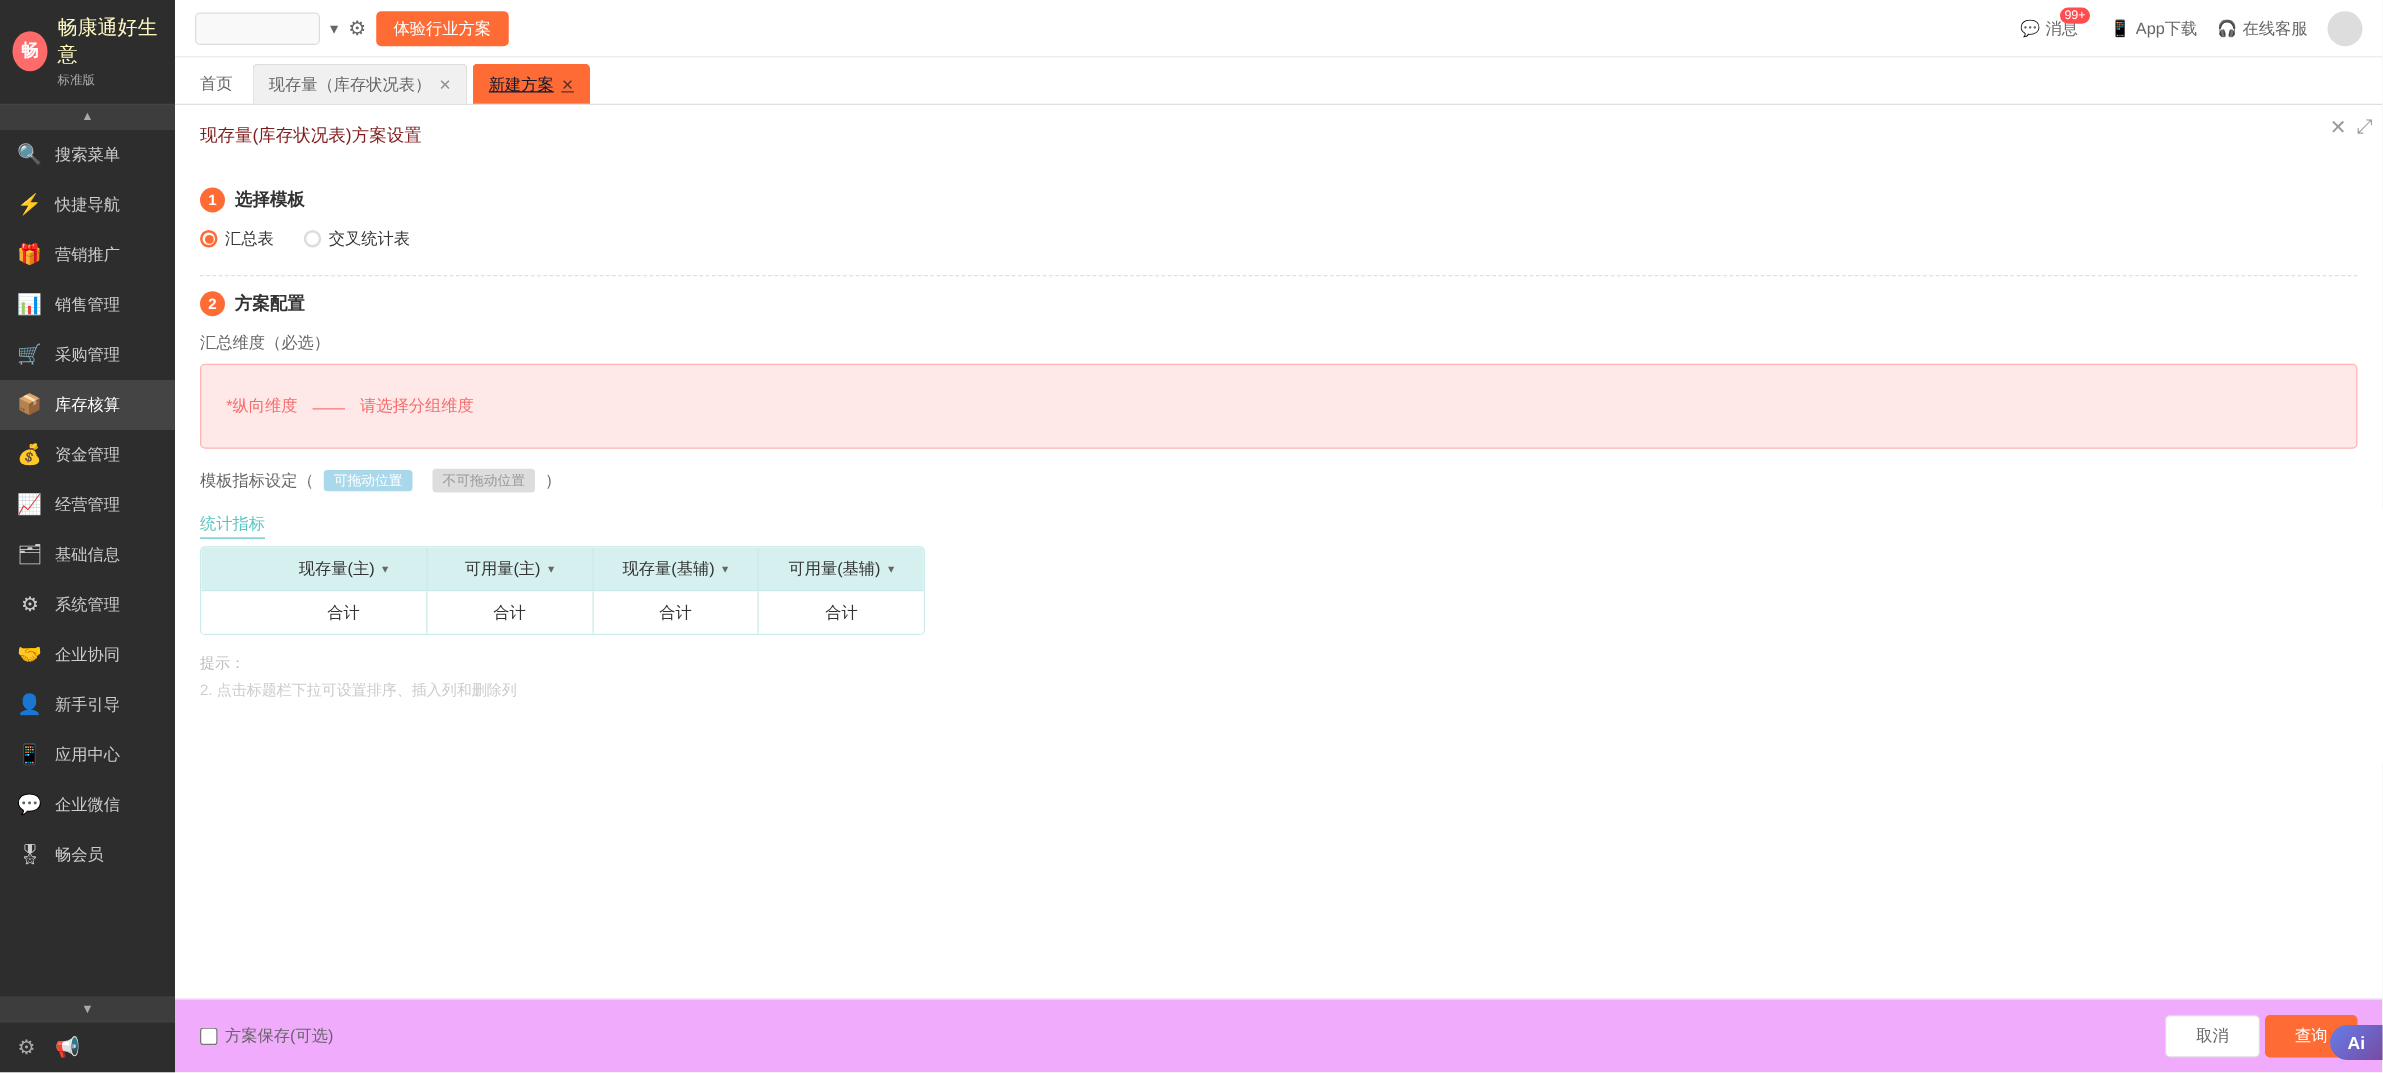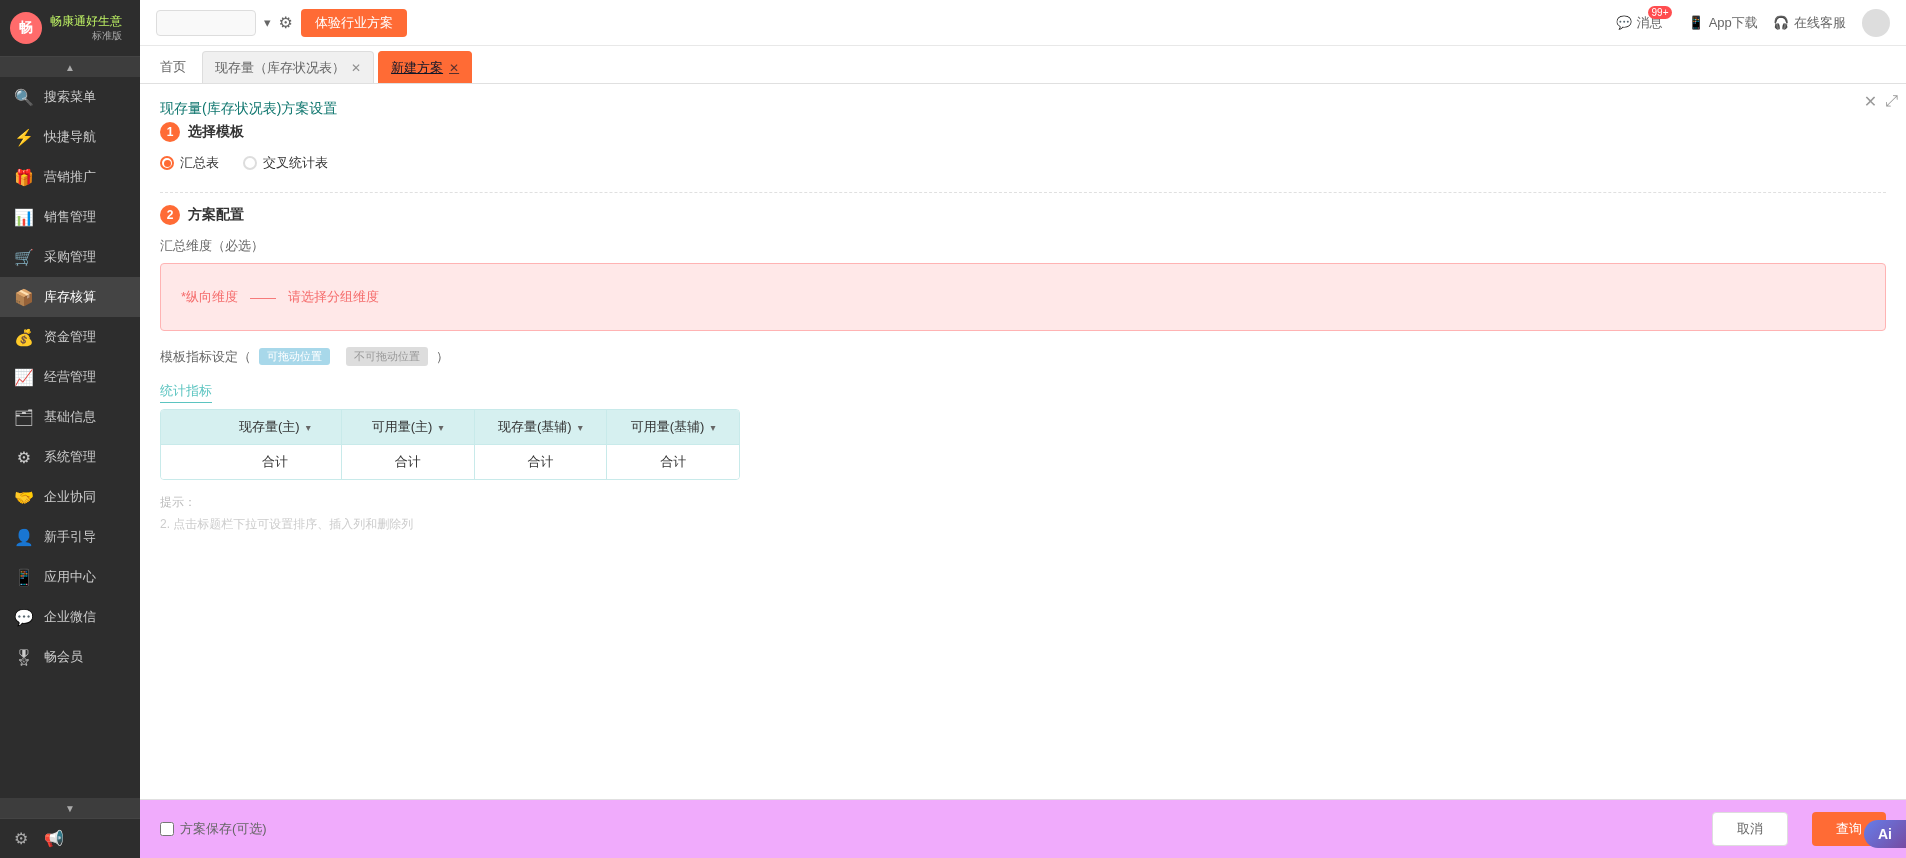--- a/index.html
+++ b/index.html
@@ -22,22 +22,22 @@
       gap: 8px;
       border-bottom: 1px solid #444;
     }
     .sidebar-logo-icon {
       width: 32px; height: 32px;
       background: #ff6b6b;
       border-radius: 50%;
       display: flex; align-items: center; justify-content: center;
       color: white; font-weight: bold; font-size: 14px;
     }
-    .sidebar-logo-text { font-size: 12px; color: #bef264; line-height: 1.4; }
-    .sidebar-logo-sub { font-size: 10px; color: #aaa; text-align: right; }
+    .sidebar-logo-text { font-size: 16px; color: #fef9c3; line-height: 1.4; }
+    .sidebar-logo-sub { font-size: 10px; color: #aaa; }
     .sidebar-nav { flex: 1; overflow-y: auto; }
     .sidebar-item {
       display: flex; align-items: center; gap: 10px;
       padding: 10px 14px;
       cursor: pointer;
       color: #ccc;
       font-size: 13px;
       transition: background 0.2s;
     }
     .sidebar-item.active { background: #444; color: #fff; }
@@ -105,21 +105,21 @@
       border-bottom: none;
       height: 32px;
     }
     .tab.active { background: #ff6b35; color: #0f172a; border-color: #ff6b35; text-decoration: underline; }
     .tab.home { background: transparent; border: none; color: #666; }
     .tab-close { font-size: 12px; cursor: pointer; opacity: 0.7; }
 
     
     .content { flex: 1; overflow-y: auto; padding: 0; background: #f5f5f5; position: relative; }
     .panel { background: #fff; margin: 0; padding: 16px 20px; flex: 1; height: 100%; overflow-y: auto; position: relative; }
-    .panel-title { font-size: 14px; color: #0f766e; margin-bottom: 4px; font-weight: normal; }
+    .panel-title { font-size: 14px; color: #7f1d1d; margin-bottom: 32px; font-weight: normal; }
 
     
     .step-section { margin-bottom: 20px; }
     .step-header { display: flex; align-items: center; gap: 8px; margin-bottom: 12px; }
     .step-num {
       width: 20px; height: 20px;
       background: #ff6b35;
       color: white;
       border-radius: 50%;
       display: flex; align-items: center; justify-content: center;
@@ -205,21 +205,21 @@
       bottom: 0; left: 0; right: 0;
       background: #f0abfc;
       border-top: 1px solid #e0e0e0;
       padding: 12px 20px;
       display: flex;
       align-items: center;
       justify-content: space-between;
     }
     .save-option { display: flex; align-items: center; gap: 6px; font-size: 13px; color: #666; }
     .checkbox { width: 14px; height: 14px; border: 1px solid #ddd; border-radius: 2px; cursor: pointer; }
-    .footer-btns { display: flex; gap: 24px; }
+    .footer-btns { display: flex; gap: 4px; }
     .btn-cancel {
       padding: 7px 24px;
       border: 1px solid #ddd;
       background: #fff;
       border-radius: 4px;
       cursor: pointer;
       font-size: 13px;
       color: #666;
     }
     .btn-query {

